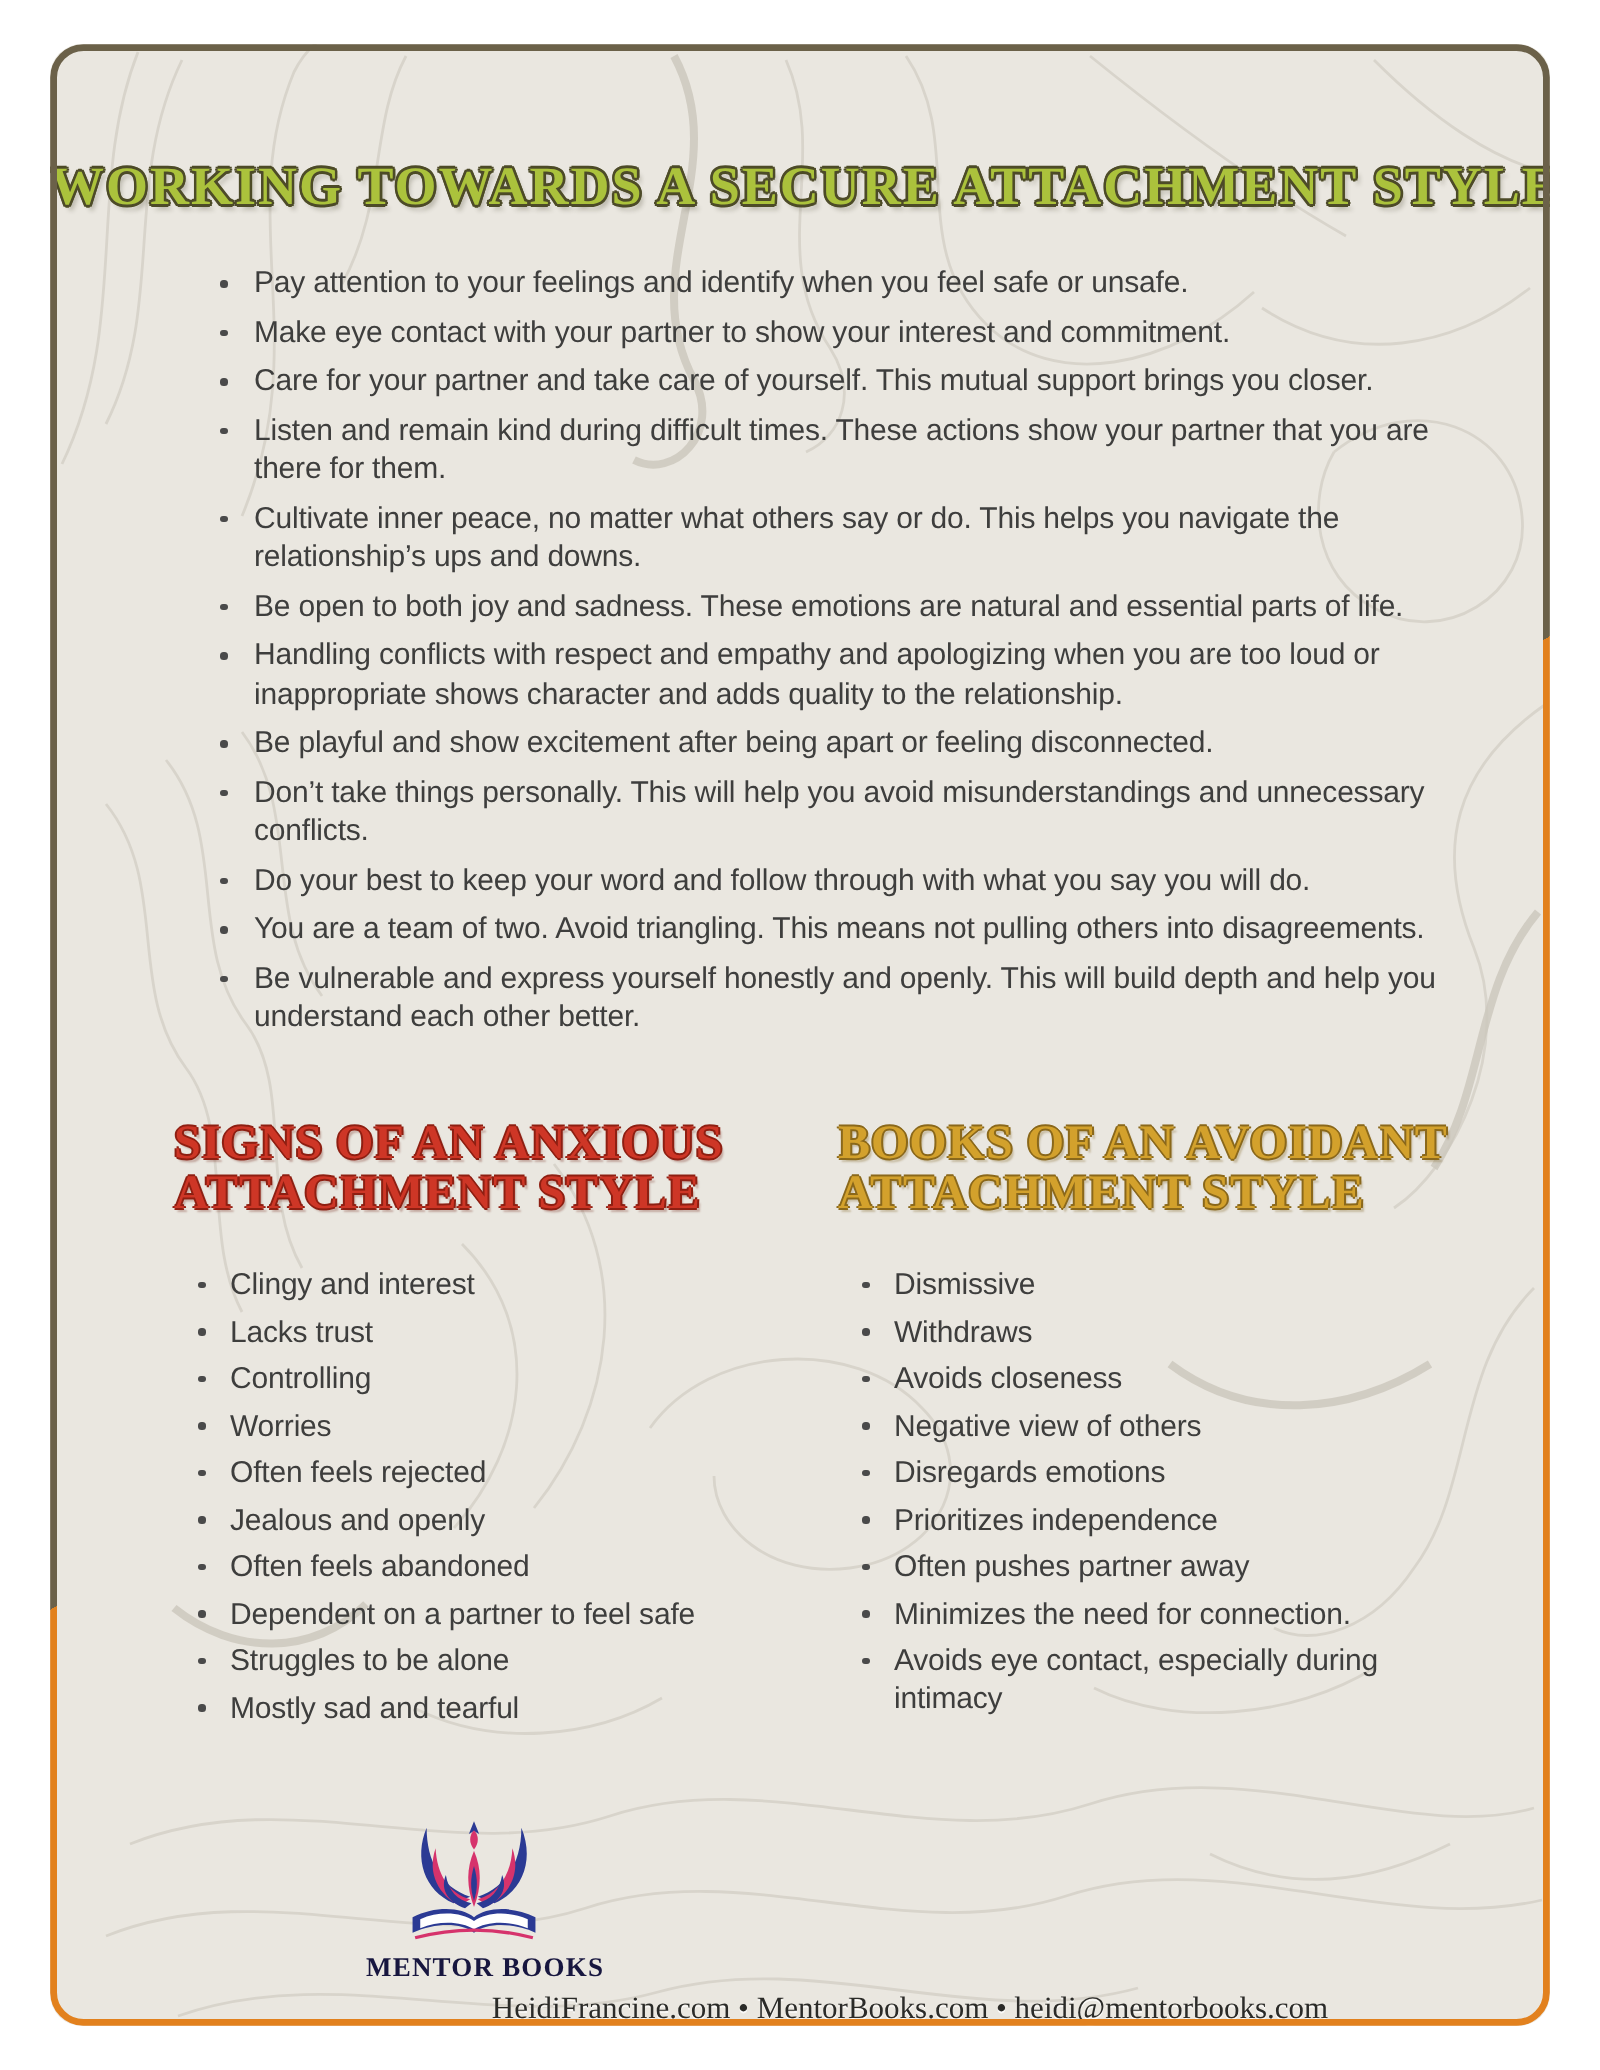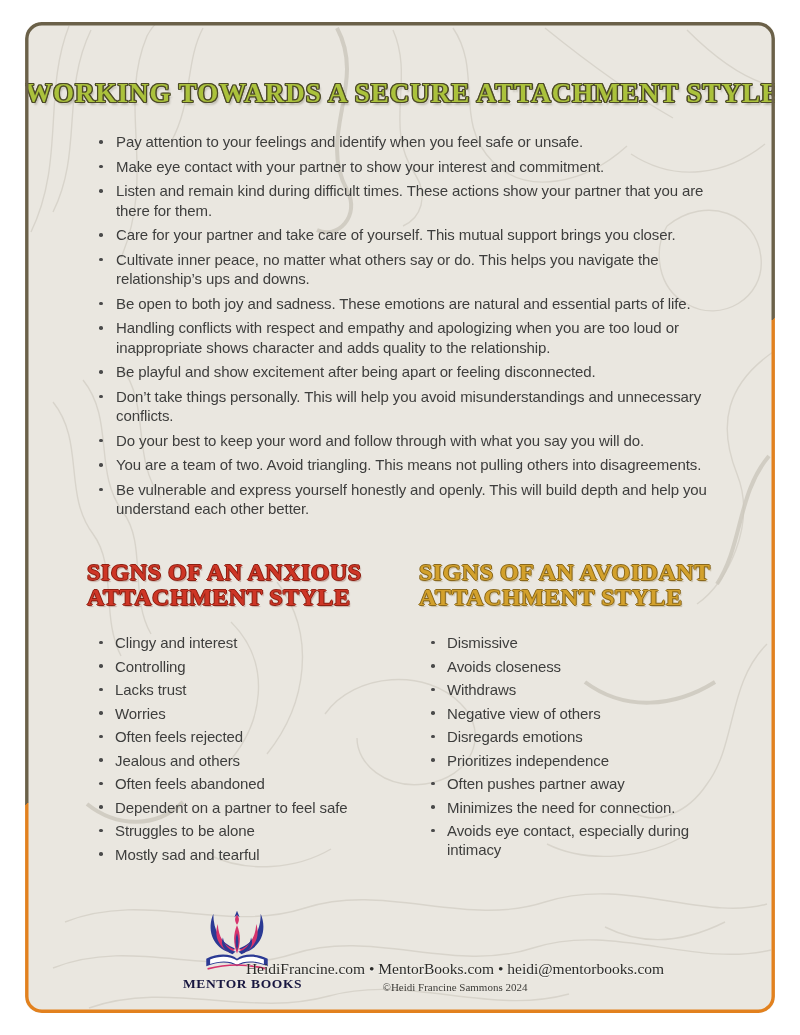--- a/index.html
+++ b/index.html
@@ -35,21 +35,21 @@
     font-family:"Liberation Serif",serif;font-weight:bold;font-size:27px;letter-spacing:1px;
     white-space:nowrap;color:var(--title-green);
     text-shadow:-1px -1px 0 var(--title-outline),1px -1px 0 var(--title-outline),
                 -1px 1px 0 var(--title-outline),1px 1px 0 var(--title-outline),
                 0 -1.3px 0 var(--title-outline),0 1.3px 0 var(--title-outline),
                 -1.3px 0 0 var(--title-outline),1.3px 0 0 var(--title-outline),
                 2px 3px 2px rgba(60,55,30,.25);
   }
 
   ul.plain{list-style:none;}
-  .main-list{position:absolute;left:72px;top:110px;width:612px;}
+  .main-list{position:absolute;left:83px;top:110px;width:612px;}
   .main-list li{position:relative;padding-left:19px;font-size:15px;line-height:19.5px;
     color:var(--body-text);margin-bottom:5px;letter-spacing:-0.1px;}
   .dot{position:absolute;left:2px;top:8px;width:3.5px;height:3.5px;border-radius:50%;background:#4a4a4a;}
 
   .columns{position:absolute;left:62px;top:538px;width:668px;display:grid;grid-template-columns:332px 1fr;}
   .col-heading{font-family:"Liberation Serif",serif;font-weight:bold;font-size:24px;line-height:25px;letter-spacing:.5px;white-space:nowrap;}
   .col-heading.red{color:var(--anxious-red);
     text-shadow:-1px 0 0 var(--anxious-outline),1px 0 0 var(--anxious-outline),
                 0 -1px 0 var(--anxious-outline),0 1px 0 var(--anxious-outline),
                 1.5px 2px 1px rgba(110,30,15,.3);}
@@ -62,21 +62,21 @@
     color:var(--body-text);margin-bottom:4.5px;letter-spacing:-0.1px;}
   .col-list .dot{left:12px;top:7.5px;}
   .col-right .col-list{width:272px;}
 
   .logo{position:absolute;left:158px;top:888px;width:108px;text-align:center;}
   .logo svg{display:block;margin:0 auto;}
   .logo-text{font-family:"Liberation Serif",serif;font-weight:bold;font-size:13.5px;
     letter-spacing:.6px;color:var(--logo-text);margin-top:2px;white-space:nowrap;}
   .footer-text{position:absolute;left:120px;right:10px;top:938px;text-align:center;}
   .contact{font-family:"Liberation Serif",serif;font-size:15.5px;color:var(--footer-text);
-    white-space:nowrap;text-shadow:0 1px 0 rgba(255,255,255,.8);}
+    white-space:nowrap;text-shadow:0 1px 0 rgba(255,255,255,.8);margin-top:36px;}
   .copyright{font-family:"Liberation Serif",serif;font-size:11px;color:#3d3c38;margin-top:3px;}
 </style>
 </head>
 <body>
 
 <div class="sheet">
   <div class="page">
 
     <svg class="contours" viewBox="0 0 750 991" preserveAspectRatio="none" aria-hidden="true">
       <path d="M28,190 C58,130 36,70 66,8"></path>
@@ -120,26 +120,26 @@
             <span class="li-text">Pay attention to your feelings and identify when you feel safe or unsafe.</span>
           </li>
 
           <li>
             <span class="dot"></span>
             <span class="li-text">Make eye contact with your partner to show your interest and commitment.</span>
           </li>
 
           <li>
             <span class="dot"></span>
+            <span class="li-text">Care for your partner and take care of yourself. This mutual support brings you closer.</span>
+          </li>
+
+          <li>
+            <span class="dot"></span>
             <span class="li-text">Listen and remain kind during difficult times. These actions show your partner that you are there for them.</span>
-          </li>
-
-          <li>
-            <span class="dot"></span>
-            <span class="li-text">Care for your partner and take care of yourself. This mutual support brings you closer.</span>
           </li>
 
           <li>
             <span class="dot"></span>
             <span class="li-text">Cultivate inner peace, no matter what others say or do. This helps you navigate the relationship’s ups and downs.</span>
           </li>
 
           <li>
             <span class="dot"></span>
             <span class="li-text">Be open to both joy and sadness. These emotions are natural and essential parts of life.</span>
@@ -185,41 +185,41 @@
           </div>
           <ul class="plain col-list">
 
               <li>
                 <span class="dot"></span>
                 <span class="li-text">Clingy and interest</span>
               </li>
 
               <li>
                 <span class="dot"></span>
+                <span class="li-text">Lacks trust</span>
+              </li>
+
+              <li>
+                <span class="dot"></span>
                 <span class="li-text">Controlling</span>
               </li>
 
               <li>
                 <span class="dot"></span>
-                <span class="li-text">Lacks trust</span>
-              </li>
-
-              <li>
-                <span class="dot"></span>
                 <span class="li-text">Worries</span>
               </li>
 
               <li>
                 <span class="dot"></span>
                 <span class="li-text">Often feels rejected</span>
               </li>
 
               <li>
                 <span class="dot"></span>
-                <span class="li-text">Jealous and others</span>
+                <span class="li-text">Jealous and openly</span>
               </li>
 
               <li>
                 <span class="dot"></span>
                 <span class="li-text">Often feels abandoned</span>
               </li>
 
               <li>
                 <span class="dot"></span>
                 <span class="li-text">Dependent on a partner to feel safe</span>
@@ -232,38 +232,38 @@
 
               <li>
                 <span class="dot"></span>
                 <span class="li-text">Mostly sad and tearful</span>
               </li>
             </ul>
         </div>
 
         <div class="col-right">
           <div class="col-heading gold">
-            <div>SIGNS OF AN AVOIDANT</div>
+            <div>BOOKS OF AN AVOIDANT</div>
             <div>ATTACHMENT STYLE</div>
           </div>
           <ul class="plain col-list">
 
               <li>
                 <span class="dot"></span>
                 <span class="li-text">Dismissive</span>
               </li>
 
               <li>
                 <span class="dot"></span>
+                <span class="li-text">Withdraws</span>
+              </li>
+
+              <li>
+                <span class="dot"></span>
                 <span class="li-text">Avoids closeness</span>
-              </li>
-
-              <li>
-                <span class="dot"></span>
-                <span class="li-text">Withdraws</span>
               </li>
 
               <li>
                 <span class="dot"></span>
                 <span class="li-text">Negative view of others</span>
               </li>
 
               <li>
                 <span class="dot"></span>
                 <span class="li-text">Disregards emotions</span>

